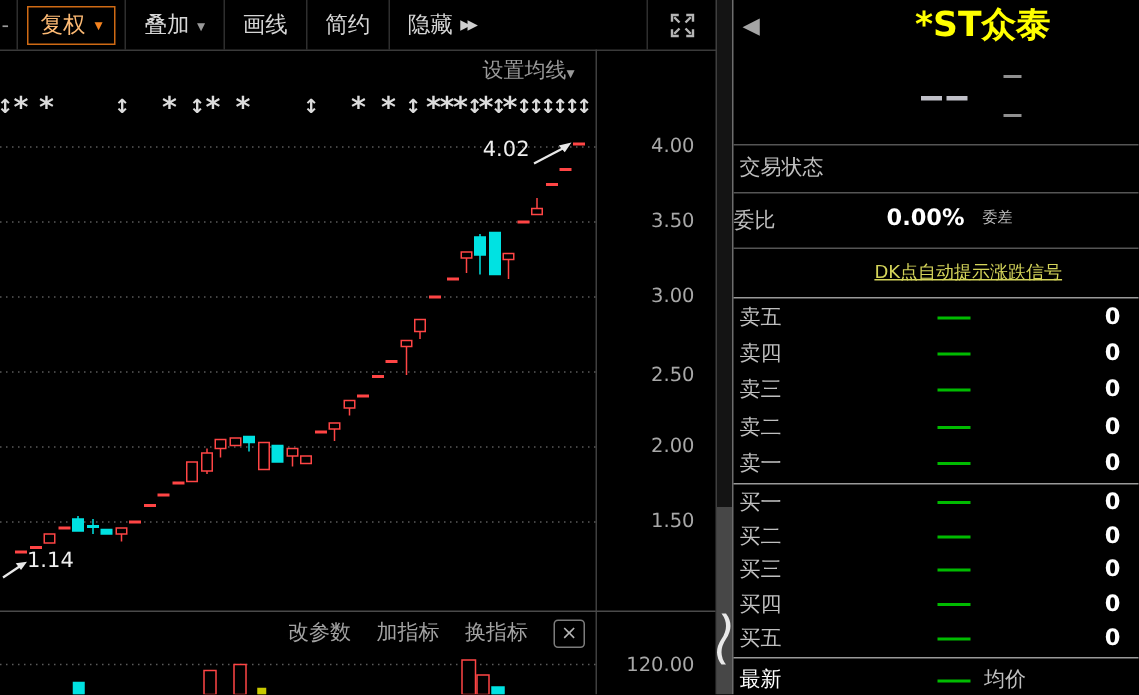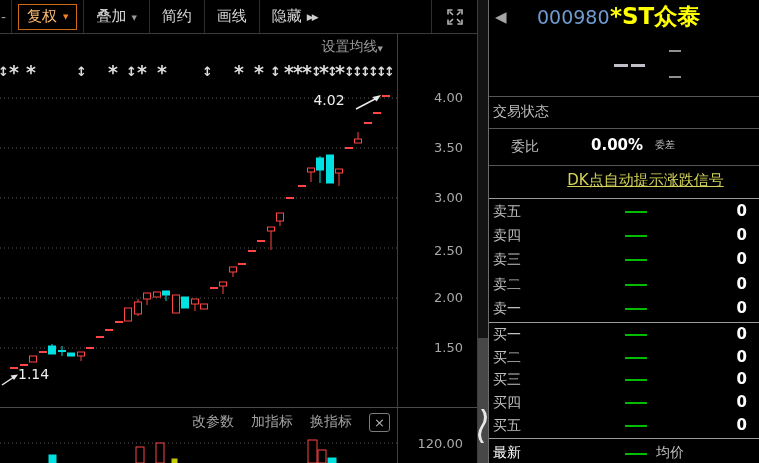--- a/index.html
+++ b/index.html
@@ -26,21 +26,21 @@
 
   
   #chart-svg{position:absolute;left:0;top:0;z-index:1;}
   #ma-label{position:absolute;left:283px;top:38px;width:100px;text-align:right;color:#9a9a9a;
             font-size:14px;z-index:2;display:flex;justify-content:flex-end;align-items:center;gap:0;}
   #ma-label .tb-dd{margin-top:3px;}
   #markers-row{position:absolute;left:0;top:62px;width:397px;height:20px;z-index:2;}
   .mk{position:absolute;color:#dcdcdc;}
   .mk-star{font-size:19px;top:-1px;font-weight:bold;}
   .mk-updown{font-size:13px;top:2px;font-weight:bold;}
-  #high-label{position:absolute;left:305px;top:92px;width:48px;text-align:center;color:#efefef;font-size:14px;z-index:2;}
+  #high-label{position:absolute;left:305px;top:92px;width:48px;text-align:right;color:#efefef;font-size:14px;z-index:2;}
   #low-label{position:absolute;left:18px;top:366px;color:#efefef;font-size:14px;z-index:2;text-align:right;}
   #axis-col{position:absolute;left:397px;top:33px;width:66px;z-index:2;}
   .ax-lab{position:absolute;right:0;width:66px;text-align:right;color:#a8a8a8;font-size:13px;}
   #vol-axis-label{position:absolute;left:397px;top:436px;width:66px;text-align:right;color:#a8a8a8;font-size:13px;z-index:2;}
 
   
   #indicator-bar{position:absolute;left:0;top:410px;width:397px;height:24px;display:flex;align-items:center;
                  justify-content:flex-end;gap:17px;padding-right:7px;box-sizing:border-box;z-index:2;}
   .ind-action{color:#a2a2a2;font-size:14px;}
   #ind-close{width:21px;height:19px;border:1px solid #7c7c7c;border-radius:3px;color:#b5b5b5;font-size:13px;
@@ -54,25 +54,25 @@
   
   #quote-panel{position:absolute;left:488px;top:0;width:271px;height:463px;background:#000;z-index:2;border-left:1px solid #6d6d6d;}
   .q-div{position:absolute;left:0;width:271px;height:1px;background:#555;}
   .q-div.strong{background:#9a9a9a;}
   #back-icon{position:absolute;left:6px;top:8px;color:#a5a5a5;font-size:15px;}
   #stock-code{position:absolute;left:48px;top:6px;color:#6f9bd1;font-size:19px;}
   #stock-name{position:absolute;left:121px;top:1px;color:#ffff00;font-size:23px;font-weight:bold;white-space:nowrap;}
   .big-dash{position:absolute;width:14px;height:3px;background:#c0c0c8;}
   .mini-dash{position:absolute;width:12px;height:2px;background:#909090;}
   #status-row{position:absolute;left:4px;top:103px;color:#bfbfbf;font-size:14px;}
-  #weibi-label{position:absolute;left:22px;top:138px;color:#bfbfbf;font-size:14px;}
+  #weibi-label{position:absolute;left:0;top:138px;color:#bfbfbf;font-size:14px;}
   #weibi-value{position:absolute;left:102px;top:136px;color:#fff;font-size:15px;font-weight:bold;}
   #weicha-label{position:absolute;left:166px;top:138px;color:#bfbfbf;font-size:10px;}
   #dk-row{position:absolute;left:0;top:170px;width:271px;text-align:center;padding-left:42px;box-sizing:border-box;}
-  #dk-link{color:#d4d45a;font-size:15px;text-decoration:underline;}
+  #dk-link{color:#d4d45a;font-size:12px;text-decoration:underline;}
   #sell-rows{position:absolute;left:0;top:200px;width:271px;height:121px;display:flex;flex-direction:column;justify-content:space-around;}
   #buy-rows{position:absolute;left:0;top:324px;width:271px;height:113px;display:flex;flex-direction:column;justify-content:space-around;}
   .qrow{position:relative;height:22px;}
   .qlab{position:absolute;left:4px;top:2px;color:#bfbfbf;font-size:14px;}
   .qdash{position:absolute;left:136px;top:10px;width:22px;height:2px;background:#00bb00;}
   .qval{position:absolute;right:13px;top:1px;color:#fff;font-size:15px;font-weight:bold;}
   #latest-row{position:absolute;left:0;top:439px;width:271px;height:24px;}
   #latest-label{position:absolute;left:4px;top:5px;color:#ffffff;font-size:14px;}
   #latest-dash{position:absolute;left:136px;top:14px;width:22px;height:2px;background:#00bb00;}
   #avg-label{position:absolute;left:167px;top:5px;color:#bfbfbf;font-size:14px;}
@@ -165,24 +165,24 @@
         <div class="tb-active-box">
           <span class="tb-label">复权</span>
           <span class="tb-dd">▼</span>
         </div>
       </div>
       <div class="tb-cell">
         <span class="tb-label">叠加</span>
         <span class="tb-dd">▼</span>
       </div>
       <div class="tb-cell">
+        <span class="tb-label">画线</span>
+      </div>
+      <div class="tb-cell">
         <span class="tb-label">简约</span>
-      </div>
-      <div class="tb-cell">
-        <span class="tb-label">画线</span>
       </div>
       <div class="tb-cell">
         <span class="tb-label">隐藏</span>
         <span class="tb-suffix">▶▶</span>
       </div>
       <div class="tb-cell" id="tb-expand">
       <svg width="18" height="18" viewBox="0 0 18 18">
         <path d="M2 6.5 V2 H6.5 M11.5 2 H16 V6.5 M16 11.5 V16 H11.5 M6.5 16 H2 V11.5" stroke="#b5b5b5" fill="none" stroke-width="1.6"></path>
         <path d="M3.5 3.5 L7 7 M14.5 3.5 L11 7 M3.5 14.5 L7 11 M14.5 14.5 L11 11" stroke="#b5b5b5" stroke-width="1.6"></path>
       </svg>
@@ -248,21 +248,20 @@
 
   <div id="splitter">
     <div id="splitter-thumb"></div>
     <svg id="splitter-handle" width="10" height="36" viewBox="0 0 10 36">
       <path d="M3 1 Q9 9 3 18 Q-3 27 3 35 L6 35 Q0 27 6 18 Q12 9 6 1 Z" fill="#e8e8e8"></path>
     </svg>
   </div>
 
   <div id="quote-panel">
     <span id="back-icon">◀</span>
-    <span id="stock-code">000980</span>
     <span id="stock-name">*ST众泰</span>
     <span class="big-dash" style="left:125px;top:64px;"></span>
     <span class="big-dash" style="left:142px;top:64px;"></span>
     <span class="mini-dash" style="left:180px;top:50px;"></span>
     <span class="mini-dash" style="left:180px;top:76px;"></span>
 
     <div class="q-div" style="top:96px;"></div>
     <div id="status-row">交易状态</div>
     <div class="q-div" style="top:128px;"></div>
 

